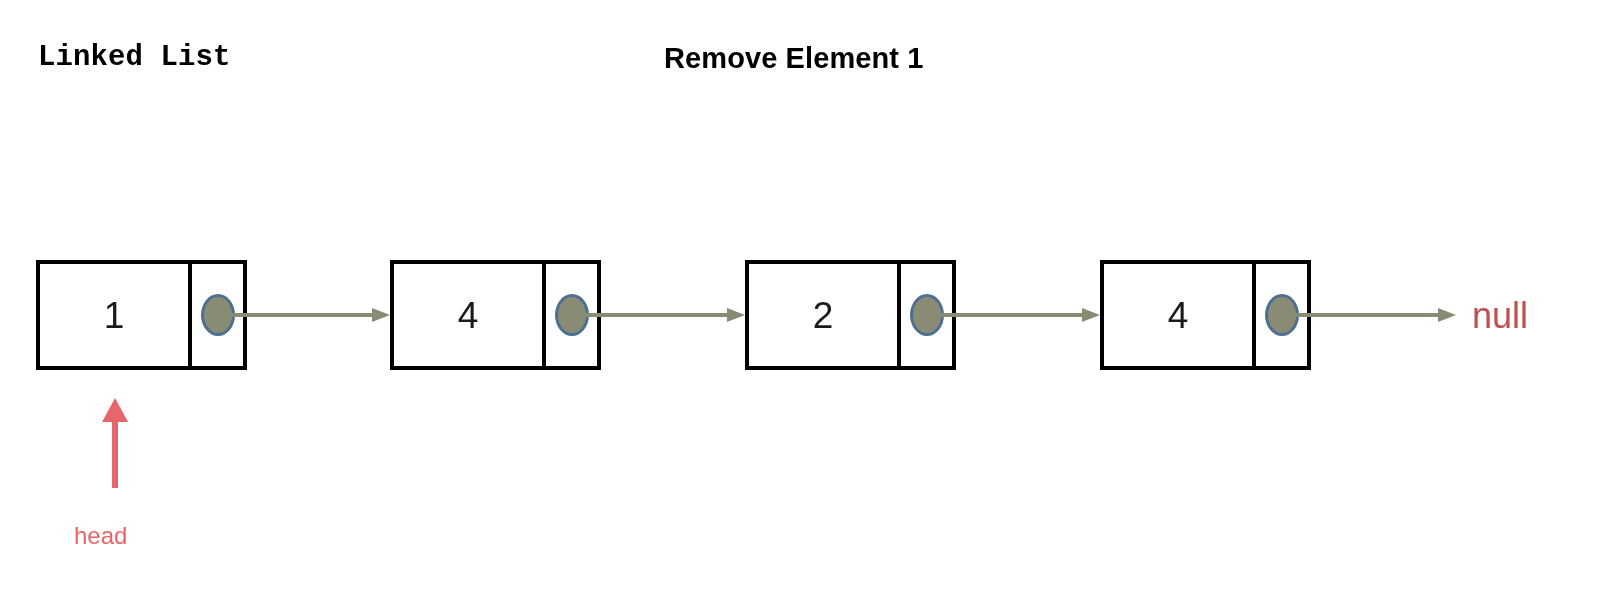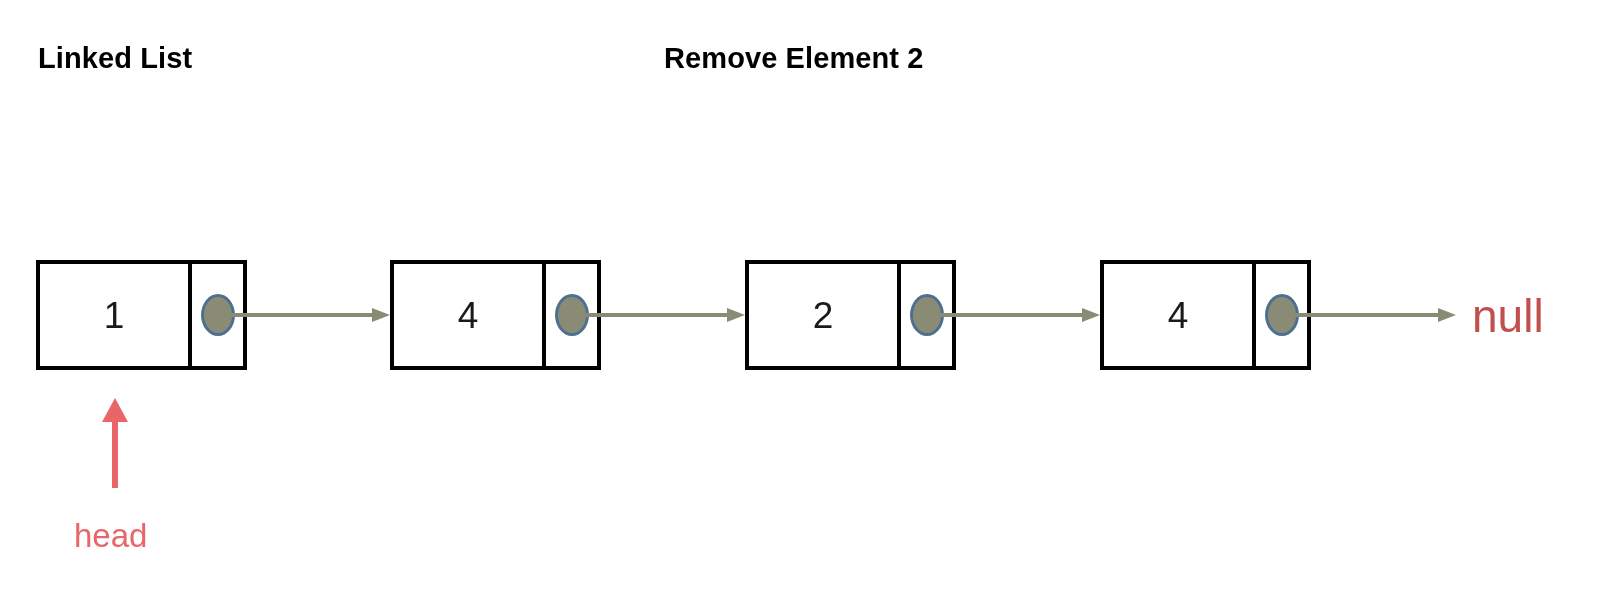--- a/index.html
+++ b/index.html
@@ -27,21 +27,21 @@
   .hdr {
     position: absolute;
     font-family: "Liberation Sans", sans-serif;
     font-weight: bold;
     font-size: 29px;
     line-height: 44px;
     color: #000000;
     white-space: nowrap;
     letter-spacing: 0.1px;
   }
-  .hdr-title    { left: 38px; }
+  .hdr-title    { left: 38px; font-family: Liberation Mono, monospace; }
   .hdr-sequence { left: 278px; }
   .hdr-action   { left: 664px; }
 
   
   .diagram {
     position: absolute;
     left: 0;
     top: 0;
     width: 1600px;
     height: 609px;
@@ -116,21 +116,21 @@
     border-bottom: 7px solid transparent;
     border-left: 18px solid #8a8b75;
   }
 
   
   .null-label {
     position: absolute;
     left: 1472px;
     top: 296px;
     font-family: "Liberation Sans", sans-serif;
-    font-size: 46px;
+    font-size: 36px;
     color: #c0504d;
     line-height: 40px;
     white-space: nowrap;
   }
 
   
   .head-arrow {
     position: absolute;
     left: 100px;
     top: 398px;
@@ -153,32 +153,32 @@
     height: 0;
     border-left: 13px solid transparent;
     border-right: 13px solid transparent;
     border-bottom: 24px solid #e8656a;
   }
   .head-label {
     position: absolute;
     left: 74px;
     top: 516px;
     font-family: "Liberation Sans", sans-serif;
-    font-size: 33px;
+    font-size: 24px;
     color: #e8656a;
     line-height: 40px;
     white-space: nowrap;
   }
 </style>
 </head>
 <body>
 
 <div class="header-row">
   <div class="hdr hdr-title">Linked List</div>
-  <div class="hdr hdr-action">Remove Element 2</div>
+  <div class="hdr hdr-action">Remove Element 1</div>
 </div>
 
 <div class="diagram">
 
   <div class="node" style="left:36px;">
     <div class="node-data">
       <span class="node-value">1</span>
     </div>
     <div class="node-pointer">
       <div class="pointer-dot"></div>

